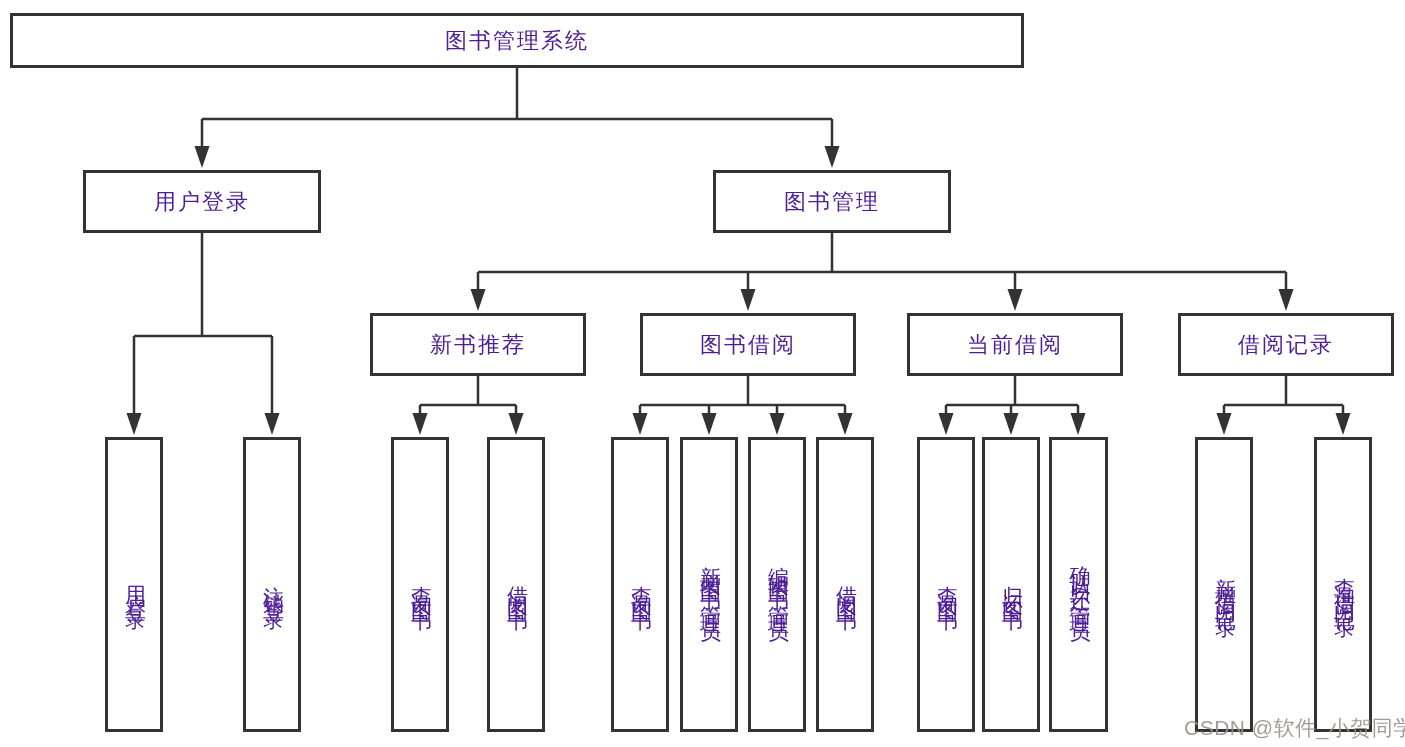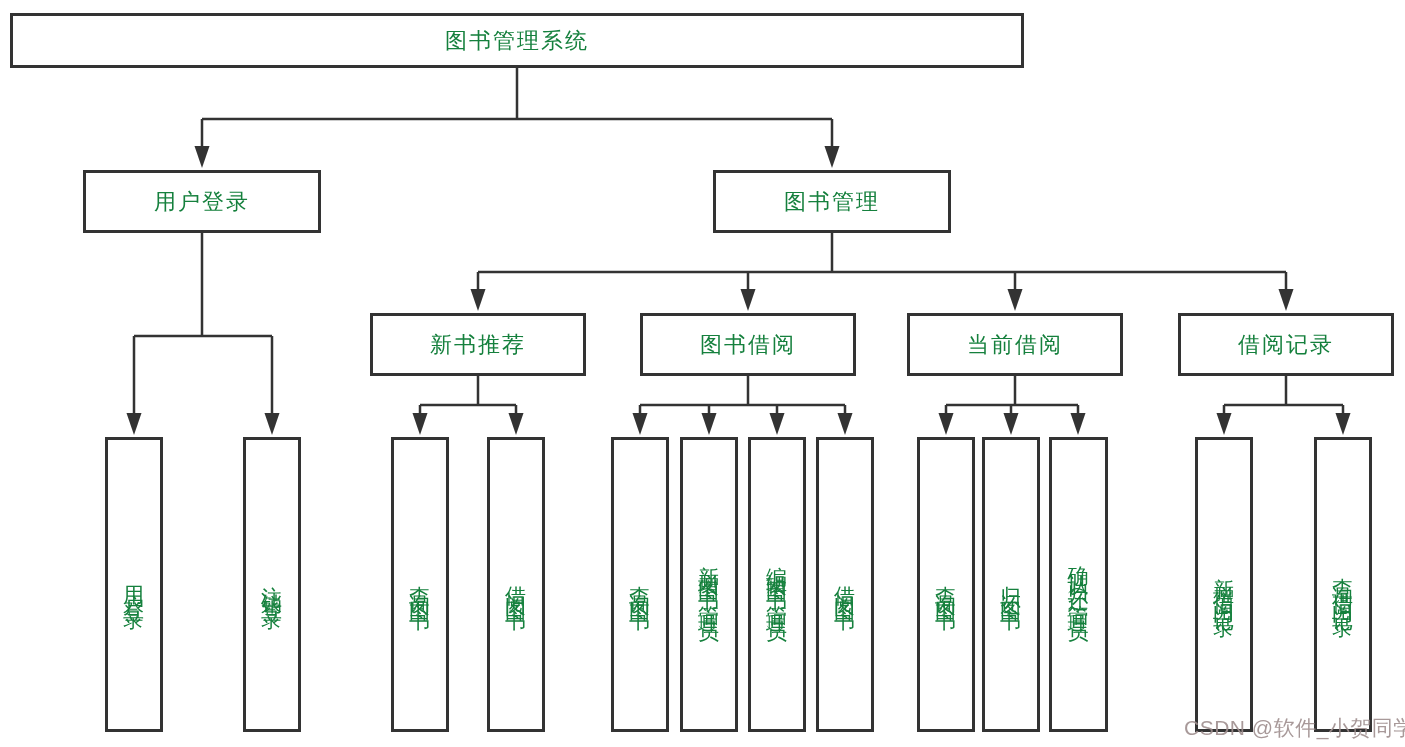--- a/index.html
+++ b/index.html
@@ -17,21 +17,22 @@
     width: 1405px; height: 747px;
   }
   .box {
     position: absolute;
     background: #ffffff;
     border: 3px solid #333333;
     box-sizing: border-box;
     display: flex;
     align-items: center;
     justify-content: center;
-    color: #15803d;
+    color: #4c1d95;
+    font-family: Liberation Mono, monospace;
   }
   .h-box {
     font-size: 22px;
     letter-spacing: 2px;
     white-space: nowrap;
   }
   .v-box {
     writing-mode: vertical-rl;
     text-orientation: mixed;
     font-size: 21px;

